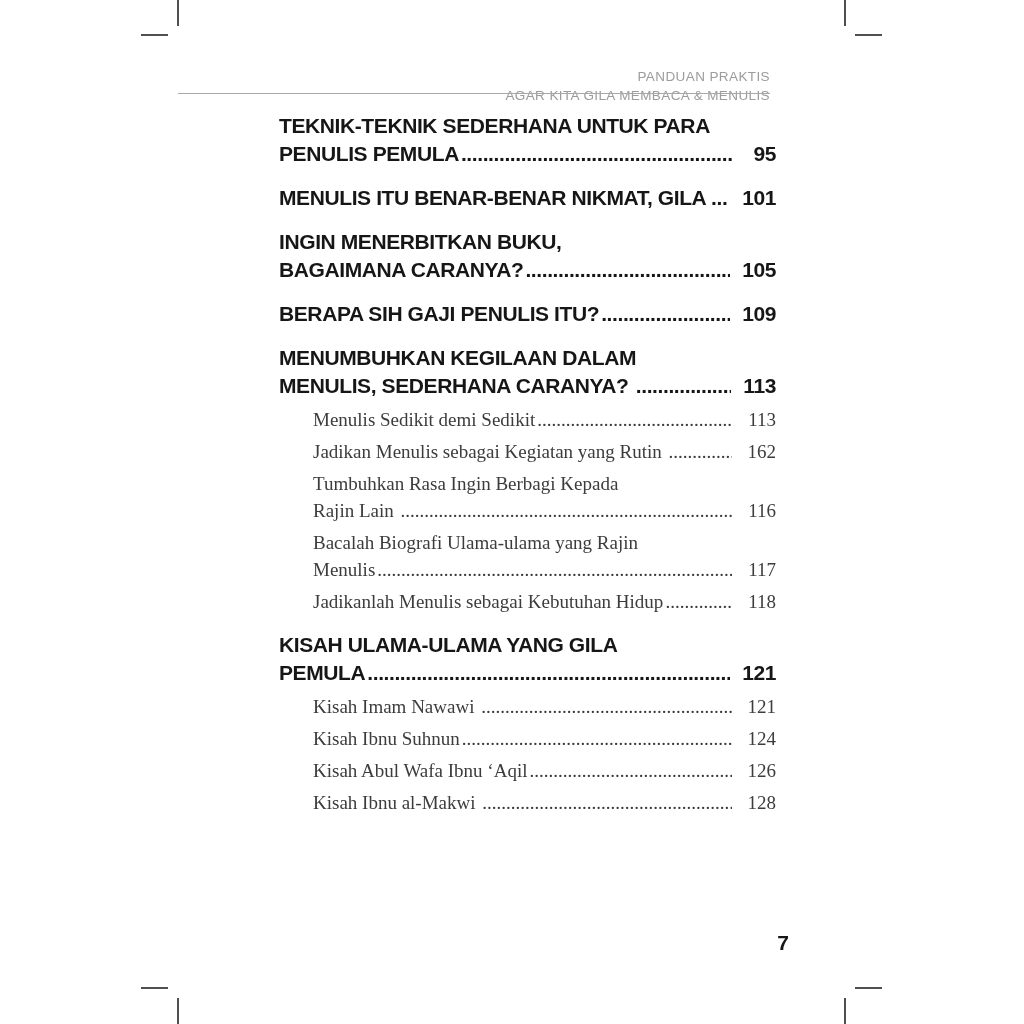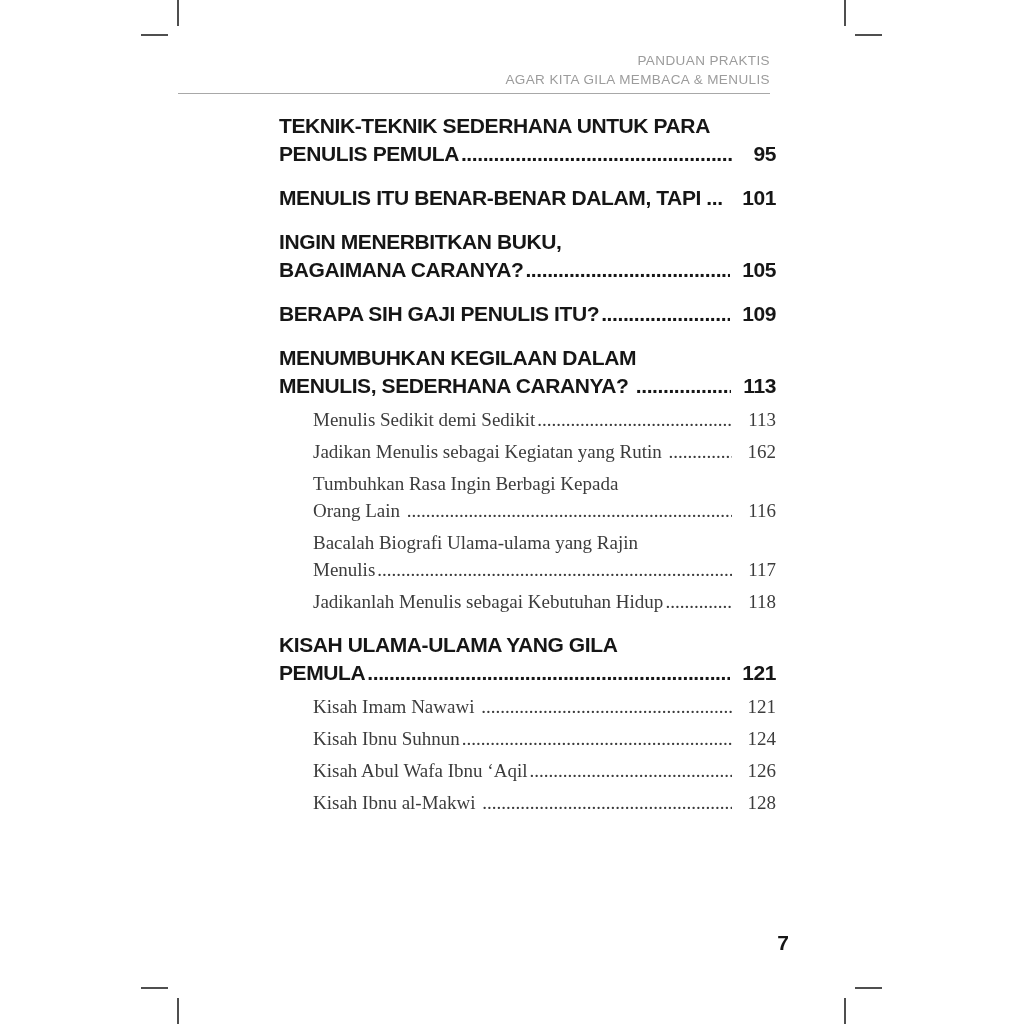--- a/index.html
+++ b/index.html
@@ -19,21 +19,21 @@
   }
   .page-surface{position:absolute;inset:0;background:var(--page-bg);}
 
   
   .crop{position:absolute;background:var(--crop-mark);}
   .crop.v{width:2px;height:26px;}
   .crop.h{width:27px;height:2px;}
 
   
   .running-header{
-    position:absolute;top:51px;right:254px;
+    position:absolute;top:67px;right:254px;
     text-align:right;color:var(--header-text);
     font-size:13.5px;line-height:19px;letter-spacing:0.4px;
     white-space:nowrap;
   }
   .header-rule{
     position:absolute;top:93px;left:178px;width:592px;height:1px;
     background:var(--rule);
   }
 
   
@@ -91,42 +91,42 @@
     <div>AGAR KITA GILA MEMBACA &amp; MENULIS</div>
   </div>
   <div class="header-rule"></div>
 
   <div class="toc">
       <div class="entry chapter">
         <div class="line"><span class="t">TEKNIK-TEKNIK SEDERHANA UNTUK PARA</span></div>
         <div class="line last"><span class="t">PENULIS PEMULA</span><span class="leader">................................................................................................................................................................</span><span class="page-num">95</span></div>
       </div>
       <div class="entry chapter">
-        <div class="line last"><span class="t">MENULIS ITU BENAR-BENAR DALAM, TAPI ...</span><span class="leader"></span><span class="page-num">101</span></div>
+        <div class="line last"><span class="t">MENULIS ITU BENAR-BENAR NIKMAT, GILA ...</span><span class="leader"></span><span class="page-num">101</span></div>
       </div>
       <div class="entry chapter">
         <div class="line"><span class="t">INGIN MENERBITKAN BUKU,</span></div>
         <div class="line last"><span class="t">BAGAIMANA CARANYA?</span><span class="leader">................................................................................................................................................................</span><span class="page-num">105</span></div>
       </div>
       <div class="entry chapter">
         <div class="line last"><span class="t">BERAPA SIH GAJI PENULIS ITU?</span><span class="leader">................................................................................................................................................................</span><span class="page-num">109</span></div>
       </div>
       <div class="entry chapter">
         <div class="line"><span class="t">MENUMBUHKAN KEGILAAN DALAM</span></div>
         <div class="line last"><span class="t">MENULIS, SEDERHANA CARANYA? </span><span class="leader">................................................................................................................................................................</span><span class="page-num">113</span></div>
       </div>
       <div class="entry sub">
         <div class="line last"><span class="t">Menulis Sedikit demi Sedikit</span><span class="leader">................................................................................................................................................................</span><span class="page-num">113</span></div>
       </div>
       <div class="entry sub">
         <div class="line last"><span class="t">Jadikan Menulis sebagai Kegiatan yang Rutin </span><span class="leader">................................................................................................................................................................</span><span class="page-num">162</span></div>
       </div>
       <div class="entry sub">
         <div class="line"><span class="t">Tumbuhkan Rasa Ingin Berbagi Kepada</span></div>
-        <div class="line last"><span class="t">Orang Lain </span><span class="leader">................................................................................................................................................................</span><span class="page-num">116</span></div>
+        <div class="line last"><span class="t">Rajin Lain </span><span class="leader">................................................................................................................................................................</span><span class="page-num">116</span></div>
       </div>
       <div class="entry sub">
         <div class="line"><span class="t">Bacalah Biografi Ulama-ulama yang Rajin</span></div>
         <div class="line last"><span class="t">Menulis</span><span class="leader">................................................................................................................................................................</span><span class="page-num">117</span></div>
       </div>
       <div class="entry sub">
         <div class="line last"><span class="t">Jadikanlah Menulis sebagai Kebutuhan Hidup</span><span class="leader">................................................................................................................................................................</span><span class="page-num">118</span></div>
       </div>
       <div class="entry chapter">
         <div class="line"><span class="t">KISAH ULAMA-ULAMA YANG GILA</span></div>

